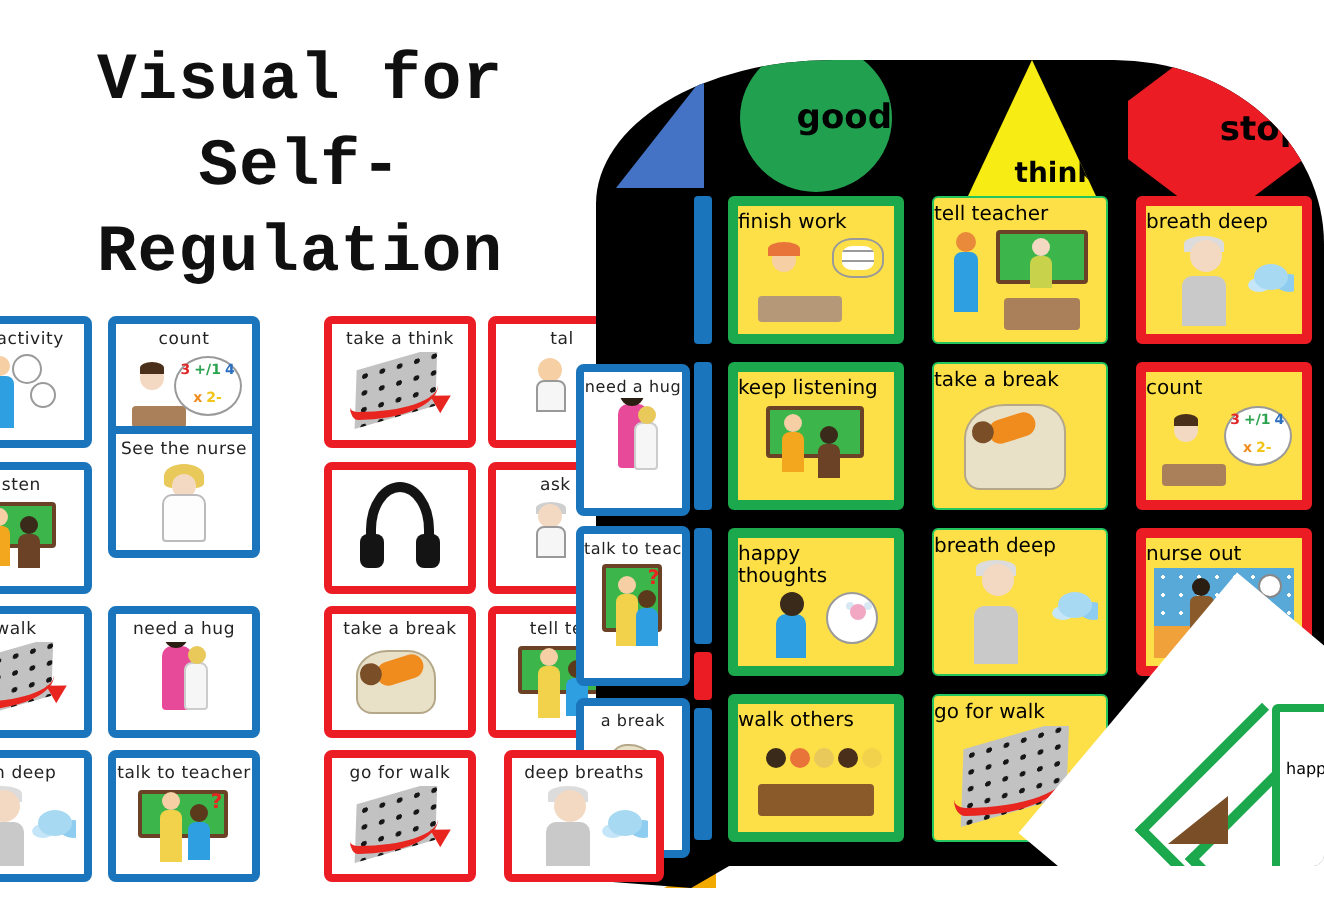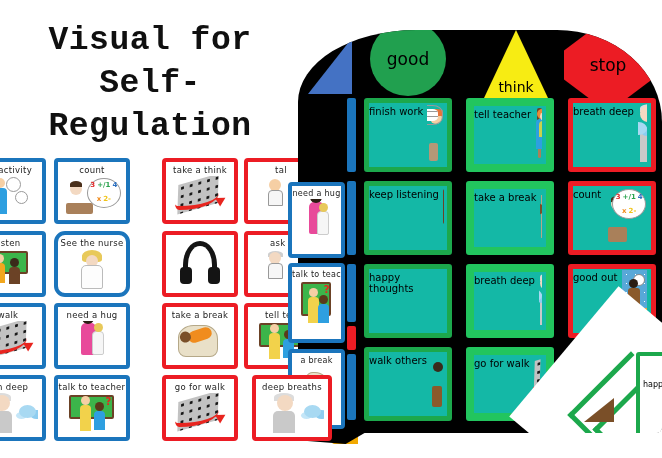--- a/index.html
+++ b/index.html
@@ -23,35 +23,35 @@
 
   
   .panel{position:absolute;left:298px;top:30px;width:364px;height:403px;background:#000;
          border-radius:118px 105px 6px 0 / 72px 92px 6px 0;overflow:hidden;z-index:2;}
   .panel-foot{position:absolute;left:298px;top:431px;width:70px;height:13px;background:#000;
               clip-path:polygon(0 0,100% 0,68% 100%,0 72%);z-index:2;}
   .yellow-tri{position:absolute;left:332px;top:430px;width:26px;height:14px;background:#F2A900;
               clip-path:polygon(0 100%,100% 0,100% 100%);z-index:1;}
 
   
-  .shape{position:absolute;display:flex;align-items:center;justify-content:center;
-         font-weight:400;color:#000;}
+  .shape{position:absolute;display:flex;align-items:center;justify-content:flex-end;
+         font-weight:700;color:#000;}
   .sh-calm{left:10px;top:8px;width:44px;height:56px;background:#4472C4;
            clip-path:polygon(100% 0,100% 100%,0 100%);}
   .sh-good{left:72px;top:-8px;width:76px;height:74px;background:#21A04F;border-radius:50%;font-size:17px;}
   .sh-think{left:186px;top:0px;width:64px;height:68px;background:#F7EC13;
             clip-path:polygon(50% 0,100% 100%,0 100%);font-size:14px;align-items:flex-end;padding-bottom:3px;box-sizing:border-box;}
   .sh-stop{left:266px;top:2px;width:88px;height:66px;background:#EC1C24;font-size:17px;
            clip-path:polygon(28% 0,72% 0,100% 28%,100% 72%,72% 100%,28% 100%,0 72%,0 28%);}
 
   
-  .pcard{position:absolute;width:88px;height:74px;background:#14b8a6;border-radius:3px;box-sizing:border-box;
-         display:flex;flex-direction:row;}
+  .pcard{position:absolute;width:88px;height:74px;background:#fde047;border-radius:3px;box-sizing:border-box;
+         display:flex;flex-direction:column;}
   .pcard .label{font-size:10px;margin-top:3px;}
-  .bg{border:5px solid #1CA84C;} .by{border:8px solid #22c55e;} .br{border:5px solid #EC1C24;}
+  .bg{border:5px solid #1CA84C;} .by{border:1px solid #22c55e;} .br{border:5px solid #EC1C24;}
   .c1{left:66px;} .c2{left:168px;} .c3{left:270px;}
   .r1{top:68px;} .r2{top:151px;} .r3{top:234px;} .r4{top:317px;}
 
   
   .sliv{position:absolute;left:49px;width:9px;border-radius:2px;}
   .sliv.b{background:#1B75BC;} .sliv.r{background:#EC1C24;}
 
   
   .corner-cut{position:absolute;right:-52px;bottom:-58px;width:170px;height:170px;background:#fff;
               transform:rotate(40deg);}
@@ -221,21 +221,21 @@
     </div>
   </div>
   <div class="card blue" style="left:-30px;top:231px;">
     <div class="label">listen</div>
     <div class="pic pic-board">
       <span class="board"></span>
         <span class="kid1"></span>
         <span class="kid2"></span>
     </div>
   </div>
-  <div class="card blue" style="left:54px;top:231px;border-radius:11px;">
+  <div class="card blue" style="left:54px;top:213px;">
     <div class="label">See the nurse</div>
     <div class="pic pic-nurse">
       <span class="hair"></span>
         <span class="head"></span>
         <span class="dress"></span>
     </div>
   </div>
   <div class="card blue" style="left:-30px;top:303px;">
     <div class="label">walk</div>
     <div class="pic pic-walk">
@@ -409,21 +409,21 @@
     <div class="pcard by c2 r3">
       <div class="label">breath deep</div>
       <div class="pic pic-breath">
         <span class="hair"></span>
           <span class="head"></span>
         <span class="bod"></span>
           <span class="cloud"></span>
       </div>
     </div>
     <div class="pcard br c3 r3">
-      <div class="label">good out</div>
+      <div class="label">nurse out</div>
       <div class="pic pic-tout">
         <span class="wall"></span>
           <span class="floor"></span>
         <span class="clock"></span>
           <span class="boy"></span>
       </div>
     </div>
     <div class="pcard bg c1 r4">
       <div class="label">walk others</div>
       <div class="pic pic-help">

